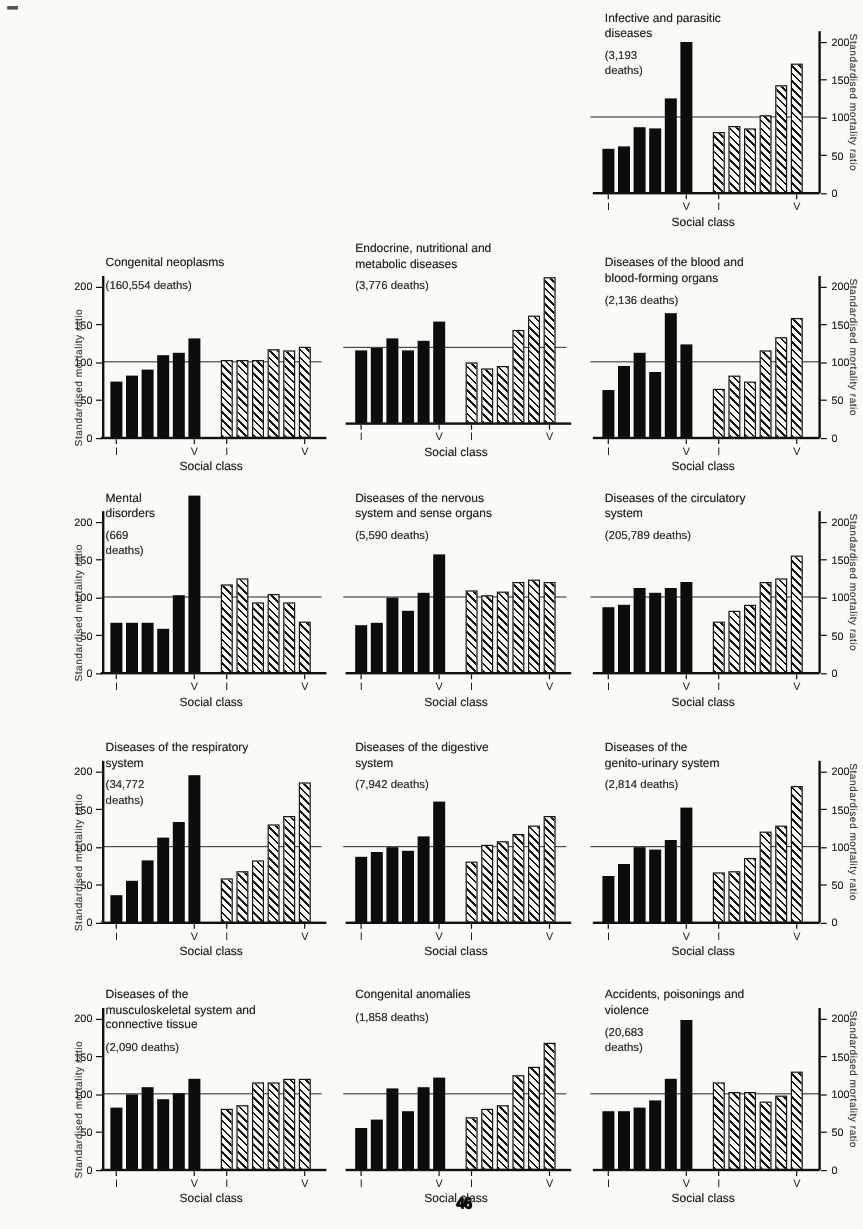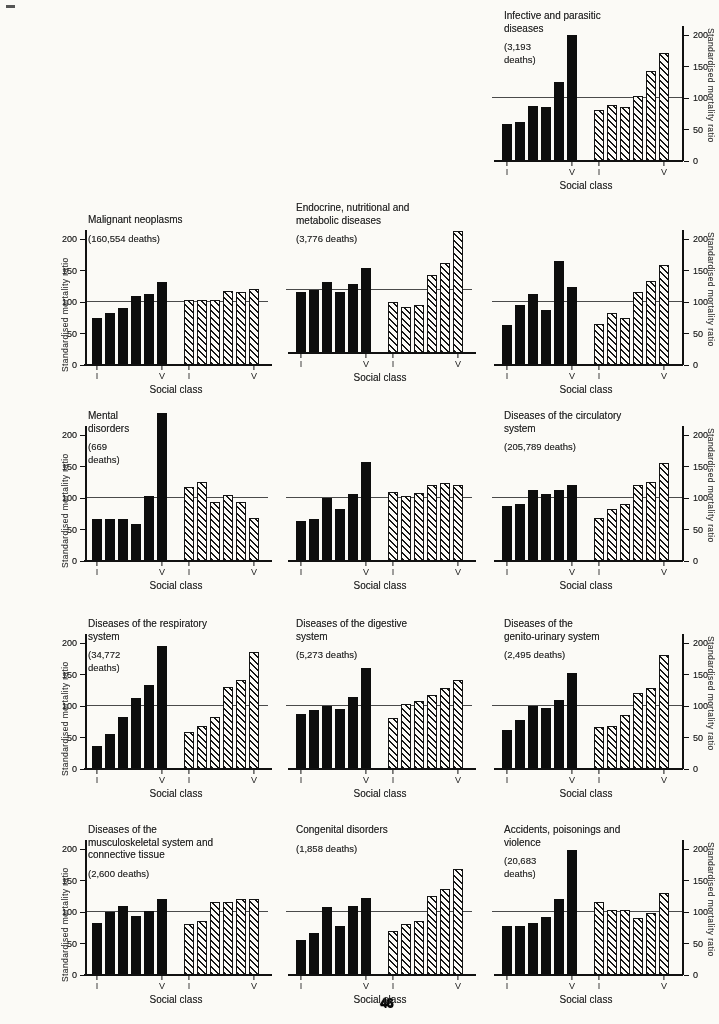--- a/index.html
+++ b/index.html
@@ -122,21 +122,21 @@
         <div class="xticklab" style="left: 70px;">V</div>
         <div class="xtickmark" style="left: 97px;"></div>
         <div class="xticklab" style="left: 97px;">I</div>
         <div class="xtickmark" style="left: 162px;"></div>
         <div class="xticklab" style="left: 162px;">V</div>
         <div class="xlabel">Social class</div>
       </div>
     </div>
   <div class="chart axis-left" style="left:30px;top:212px;">
       <div class="title-block">
-        <div class="title">Malignant neoplasms</div>
+        <div class="title">Congenital neoplasms</div>
         <div class="deaths">(160,554 deaths)</div>
       </div>
       <div class="plot">
         <div class="refline" style="bottom: 63px;"></div>
         <div class="bar solid" style="left: 0px; height: 47px;"></div>
         <div class="bar solid" style="left: 13px; height: 52px;"></div>
         <div class="bar solid" style="left: 26px; height: 57px;"></div>
         <div class="bar solid" style="left: 39px; height: 69px;"></div>
         <div class="bar solid" style="left: 52px; height: 71px;"></div>
         <div class="bar solid" style="left: 65px; height: 83px;"></div>
@@ -210,20 +210,24 @@
         <div class="xtickmark" style="left: 70px;"></div>
         <div class="xticklab" style="left: 70px;">V</div>
         <div class="xtickmark" style="left: 97px;"></div>
         <div class="xticklab" style="left: 97px;">I</div>
         <div class="xtickmark" style="left: 162px;"></div>
         <div class="xticklab" style="left: 162px;">V</div>
         <div class="xlabel">Social class</div>
       </div>
     </div>
   <div class="chart axis-right" style="left:492px;top:212px;">
+      <div class="title-block">
+        <div class="title">Diseases of the blood and<br>blood-forming organs</div>
+        <div class="deaths">(2,136 deaths)</div>
+      </div>
       <div class="plot">
         <div class="refline" style="bottom: 63px;"></div>
         <div class="bar solid" style="left: 0px; height: 40px;"></div>
         <div class="bar solid" style="left: 13px; height: 60px;"></div>
         <div class="bar solid" style="left: 26px; height: 71px;"></div>
         <div class="bar solid" style="left: 39px; height: 55px;"></div>
         <div class="bar solid" style="left: 52px; height: 104px;"></div>
         <div class="bar solid" style="left: 65px; height: 78px;"></div>
         <div class="bar hatched" style="left: 92px; height: 39px;"></div>
         <div class="bar hatched" style="left: 105px; height: 50px;"></div>
@@ -318,20 +322,24 @@
         <div class="xtickmark" style="left: 70px;"></div>
         <div class="xticklab" style="left: 70px;">V</div>
         <div class="xtickmark" style="left: 97px;"></div>
         <div class="xticklab" style="left: 97px;">I</div>
         <div class="xtickmark" style="left: 162px;"></div>
         <div class="xticklab" style="left: 162px;">V</div>
         <div class="xlabel">Social class</div>
       </div>
     </div>
   <div class="chart axis-none" style="left:288px;top:408px;">
+      <div class="title-block">
+        <div class="title">Diseases of the nervous<br>system and sense organs</div>
+        <div class="deaths">(5,590 deaths)</div>
+      </div>
       <div class="plot">
         <div class="refline" style="bottom: 63px;"></div>
         <div class="bar solid" style="left: 0px; height: 40px;"></div>
         <div class="bar solid" style="left: 13px; height: 42px;"></div>
         <div class="bar solid" style="left: 26px; height: 63px;"></div>
         <div class="bar solid" style="left: 39px; height: 52px;"></div>
         <div class="bar solid" style="left: 52px; height: 67px;"></div>
         <div class="bar solid" style="left: 65px; height: 99px;"></div>
         <div class="bar hatched" style="left: 92px; height: 67px;"></div>
         <div class="bar hatched" style="left: 105px; height: 63px;"></div>
@@ -461,21 +469,21 @@
         <div class="xtickmark" style="left: 97px;"></div>
         <div class="xticklab" style="left: 97px;">I</div>
         <div class="xtickmark" style="left: 162px;"></div>
         <div class="xticklab" style="left: 162px;">V</div>
         <div class="xlabel">Social class</div>
       </div>
     </div>
   <div class="chart axis-none" style="left:288px;top:616px;">
       <div class="title-block">
         <div class="title">Diseases of the digestive<br>system</div>
-        <div class="deaths">(5,273 deaths)</div>
+        <div class="deaths">(7,942 deaths)</div>
       </div>
       <div class="plot">
         <div class="refline" style="bottom: 63px;"></div>
         <div class="bar solid" style="left: 0px; height: 55px;"></div>
         <div class="bar solid" style="left: 13px; height: 59px;"></div>
         <div class="bar solid" style="left: 26px; height: 63px;"></div>
         <div class="bar solid" style="left: 39px; height: 60px;"></div>
         <div class="bar solid" style="left: 52px; height: 72px;"></div>
         <div class="bar solid" style="left: 65px; height: 101px;"></div>
         <div class="bar hatched" style="left: 92px; height: 49px;"></div>
@@ -494,21 +502,21 @@
         <div class="xtickmark" style="left: 97px;"></div>
         <div class="xticklab" style="left: 97px;">I</div>
         <div class="xtickmark" style="left: 162px;"></div>
         <div class="xticklab" style="left: 162px;">V</div>
         <div class="xlabel">Social class</div>
       </div>
     </div>
   <div class="chart axis-right" style="left:492px;top:616px;">
       <div class="title-block">
         <div class="title">Diseases of the<br>genito-urinary system</div>
-        <div class="deaths">(2,495 deaths)</div>
+        <div class="deaths">(2,814 deaths)</div>
       </div>
       <div class="plot">
         <div class="refline" style="bottom: 63px;"></div>
         <div class="bar solid" style="left: 0px; height: 39px;"></div>
         <div class="bar solid" style="left: 13px; height: 49px;"></div>
         <div class="bar solid" style="left: 26px; height: 63px;"></div>
         <div class="bar solid" style="left: 39px; height: 61px;"></div>
         <div class="bar solid" style="left: 52px; height: 69px;"></div>
         <div class="bar solid" style="left: 65px; height: 96px;"></div>
         <div class="bar hatched" style="left: 92px; height: 40px;"></div>
@@ -550,21 +558,21 @@
         <div class="xtickmark" style="left: 97px;"></div>
         <div class="xticklab" style="left: 97px;">I</div>
         <div class="xtickmark" style="left: 162px;"></div>
         <div class="xticklab" style="left: 162px;">V</div>
         <div class="xlabel">Social class</div>
       </div>
     </div>
   <div class="chart axis-left" style="left:30px;top:822px;">
       <div class="title-block">
         <div class="title">Diseases of the<br>musculoskeletal system and<br>connective tissue</div>
-        <div class="deaths">(2,600 deaths)</div>
+        <div class="deaths">(2,090 deaths)</div>
       </div>
       <div class="plot">
         <div class="refline" style="bottom: 63px;"></div>
         <div class="bar solid" style="left: 0px; height: 52px;"></div>
         <div class="bar solid" style="left: 13px; height: 63px;"></div>
         <div class="bar solid" style="left: 26px; height: 69px;"></div>
         <div class="bar solid" style="left: 39px; height: 59px;"></div>
         <div class="bar solid" style="left: 52px; height: 64px;"></div>
         <div class="bar solid" style="left: 65px; height: 76px;"></div>
         <div class="bar hatched" style="left: 92px; height: 49px;"></div>
@@ -605,21 +613,21 @@
         <div class="xticklab" style="left: 70px;">V</div>
         <div class="xtickmark" style="left: 97px;"></div>
         <div class="xticklab" style="left: 97px;">I</div>
         <div class="xtickmark" style="left: 162px;"></div>
         <div class="xticklab" style="left: 162px;">V</div>
         <div class="xlabel">Social class</div>
       </div>
     </div>
   <div class="chart axis-none" style="left:288px;top:822px;">
       <div class="title-block">
-        <div class="title">Congenital disorders</div>
+        <div class="title">Congenital anomalies</div>
         <div class="deaths">(1,858 deaths)</div>
       </div>
       <div class="plot">
         <div class="refline" style="bottom: 63px;"></div>
         <div class="bar solid" style="left: 0px; height: 35px;"></div>
         <div class="bar solid" style="left: 13px; height: 42px;"></div>
         <div class="bar solid" style="left: 26px; height: 68px;"></div>
         <div class="bar solid" style="left: 39px; height: 49px;"></div>
         <div class="bar solid" style="left: 52px; height: 69px;"></div>
         <div class="bar solid" style="left: 65px; height: 77px;"></div>

